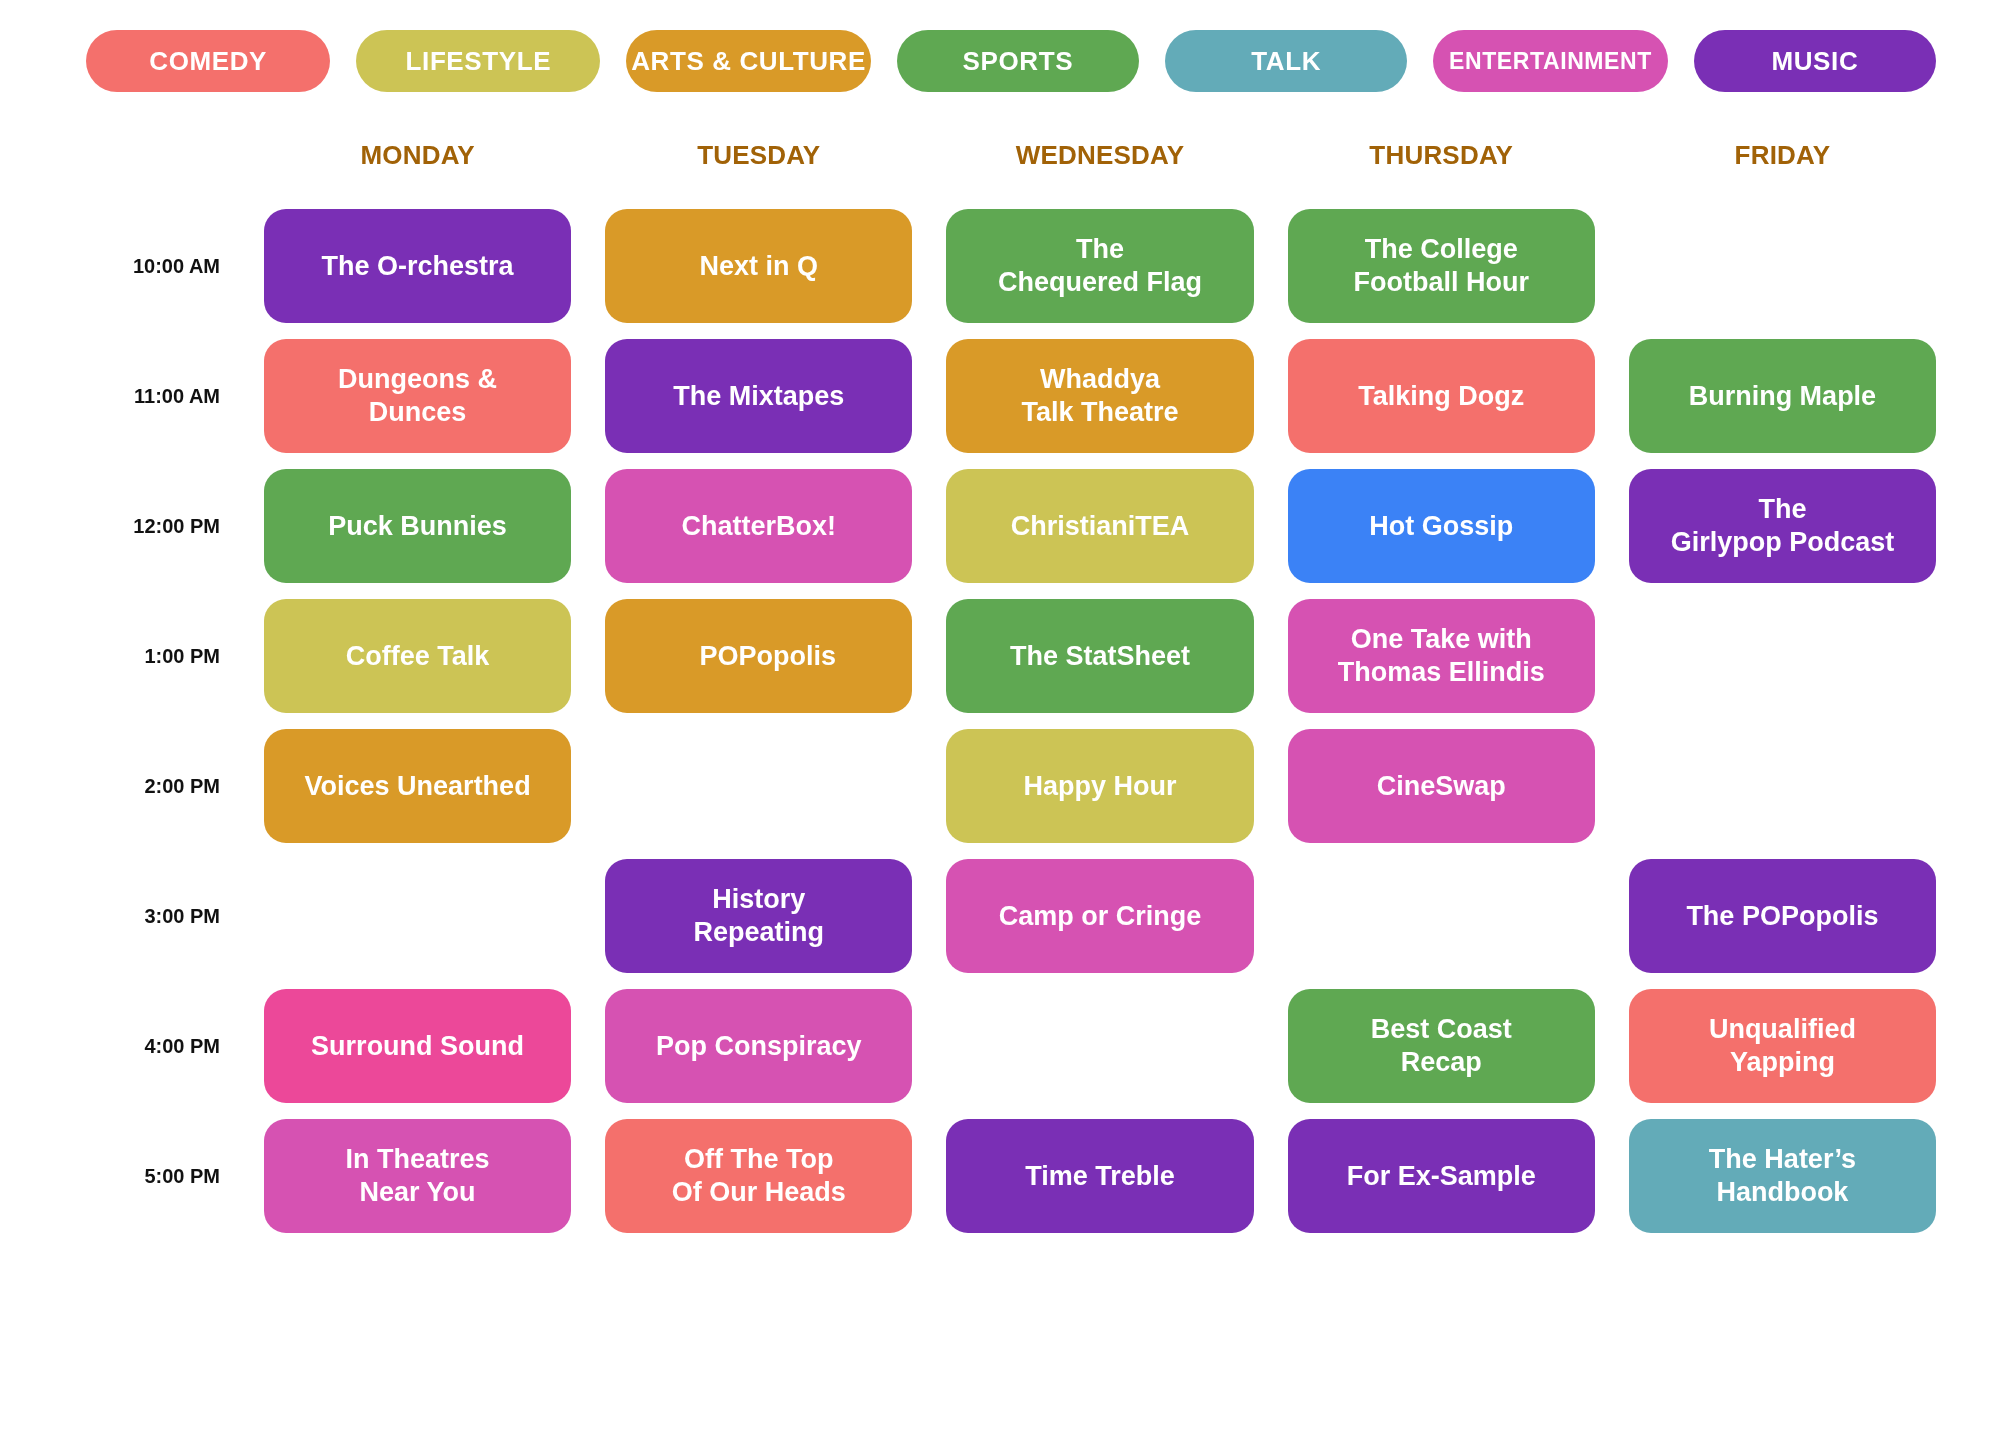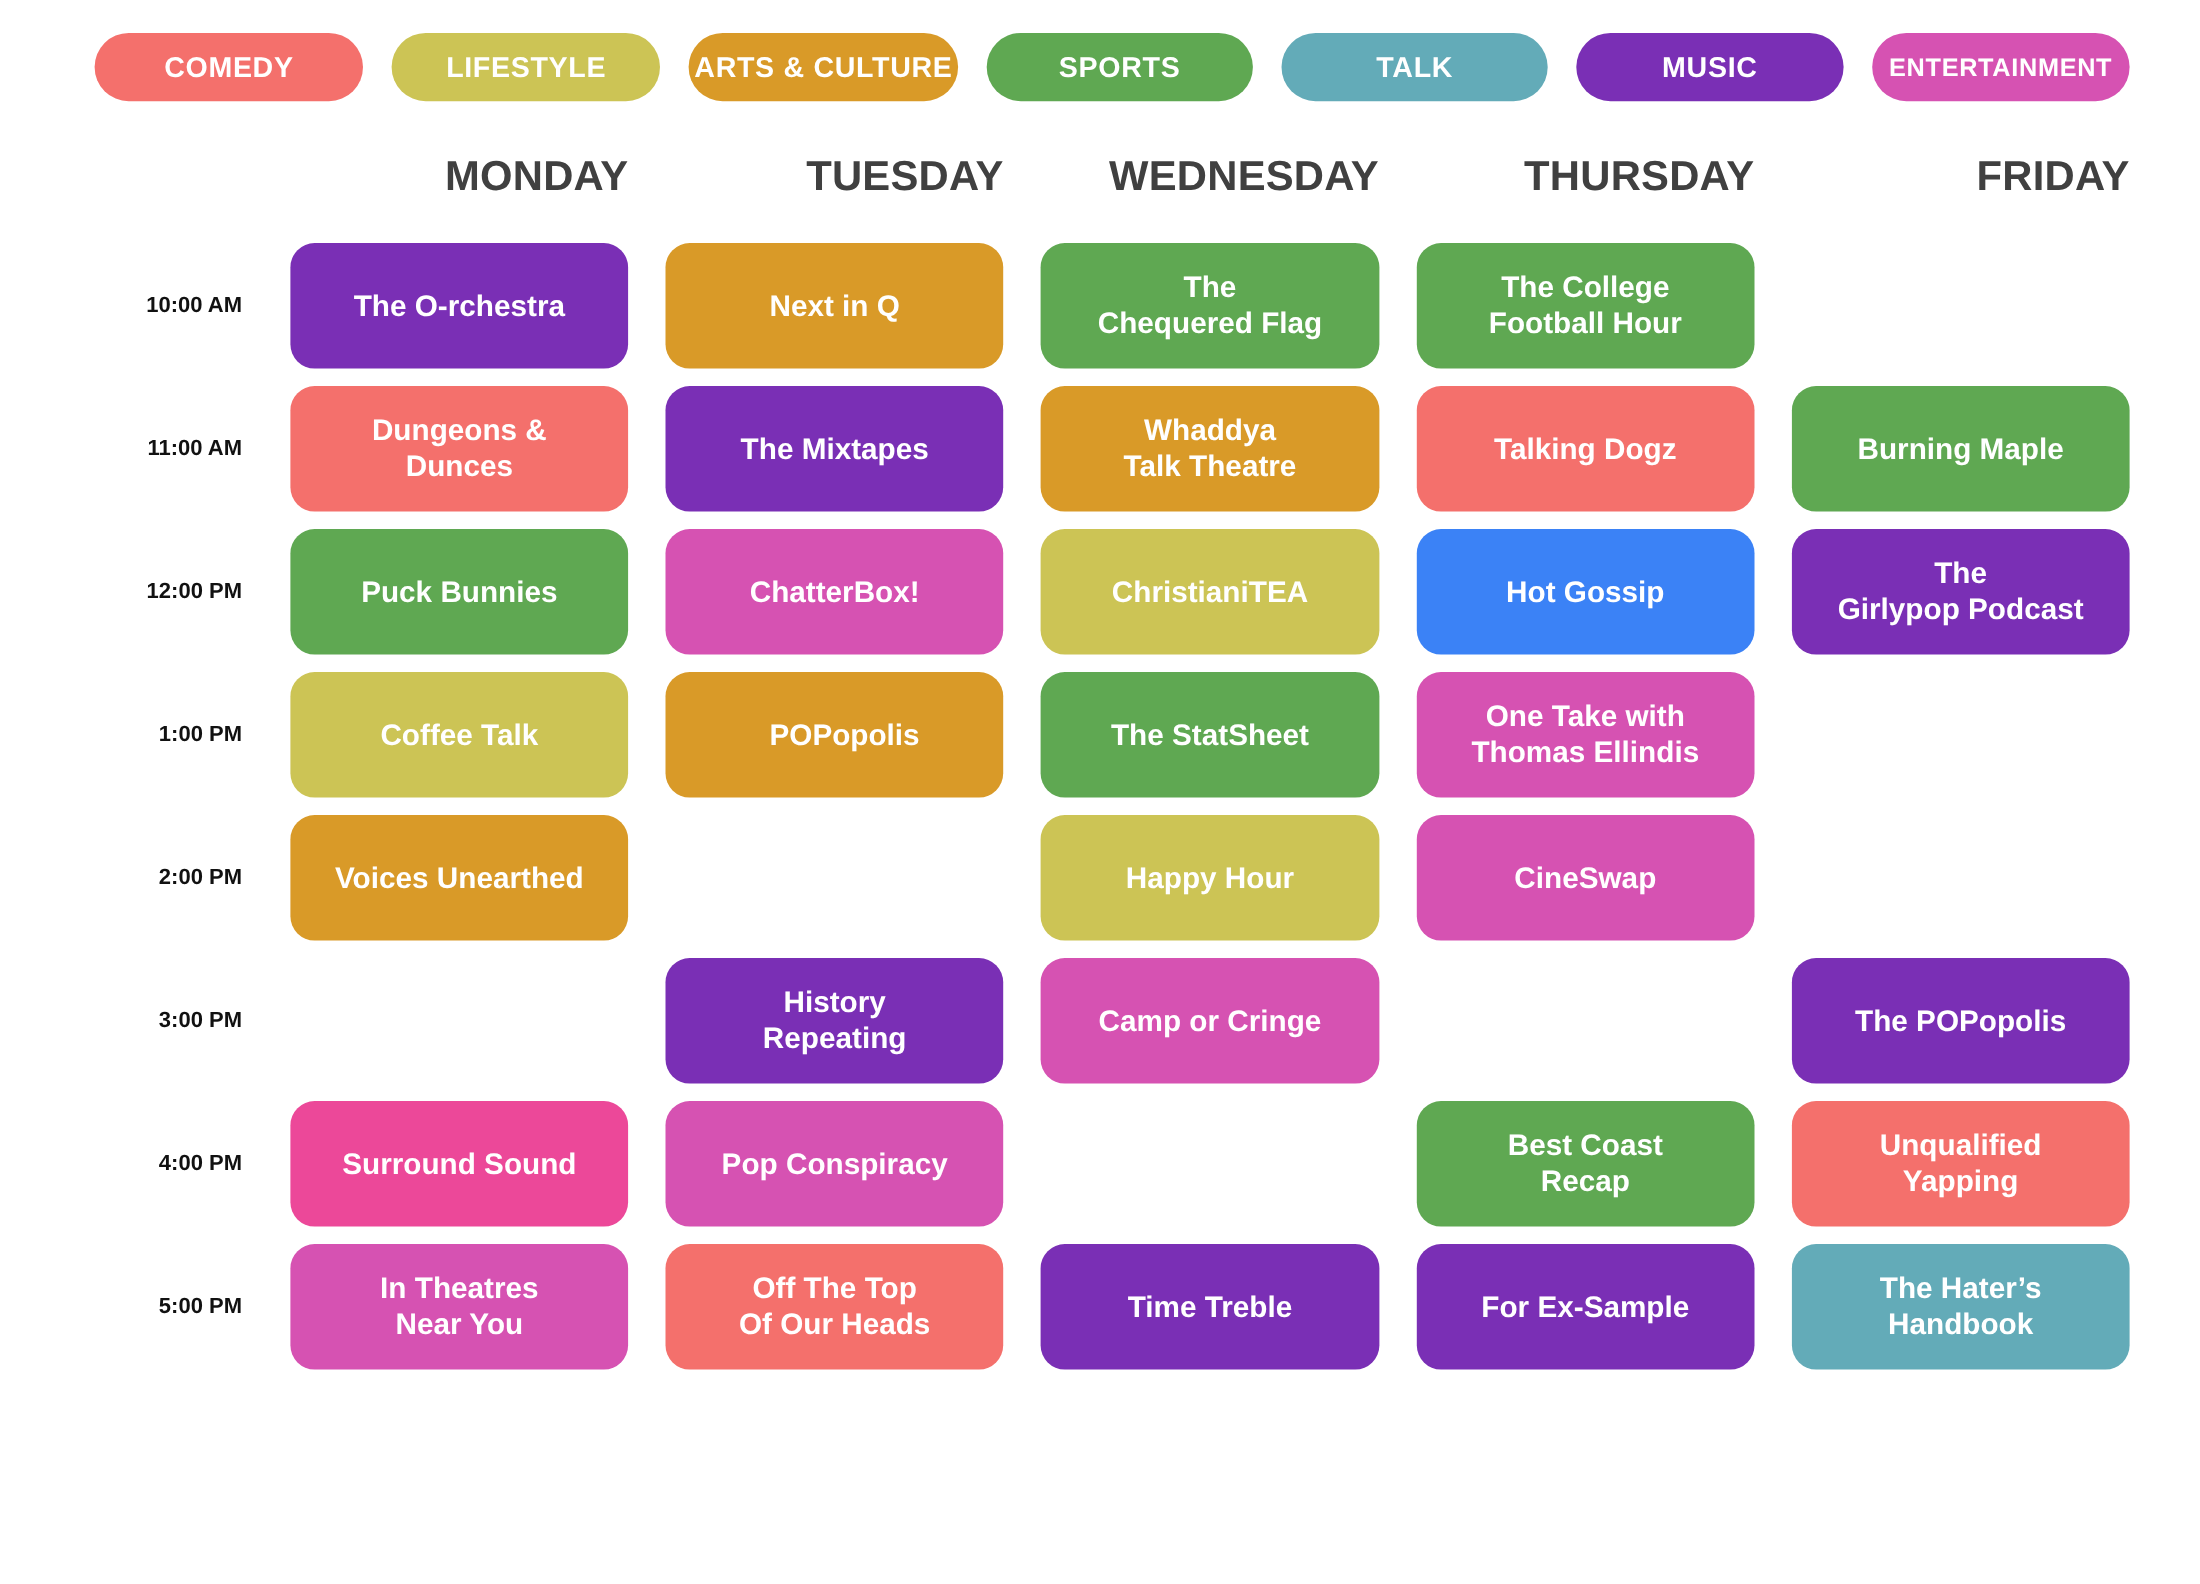--- a/index.html
+++ b/index.html
@@ -52,24 +52,24 @@
   
   .grid {
     display: grid;
     grid-template-columns: 170px repeat(5, 1fr);
     column-gap: 34px;
     row-gap: 16px;
     align-items: stretch;
   }
 
   .day-head {
-    text-align: right;
-    font-size: 38px;
+    text-align: center;
+    font-size: 26px;
     font-weight: 700;
-    color: #404040;
+    color: #a16207;
     letter-spacing: 0.2px;
     padding-bottom: 22px;
     white-space: nowrap;
   }
   .corner-blank { }
 
   .time-label {
     display: flex;
     align-items: center;
     justify-content: flex-end;
@@ -117,25 +117,25 @@
       </div>
       <div class="legend-pill w-arts" style="background: rgb(217, 154, 40);">
         <span>ARTS &amp; CULTURE</span>
       </div>
       <div class="legend-pill w-sports" style="background: rgb(95, 168, 82);">
         <span>SPORTS</span>
       </div>
       <div class="legend-pill w-talk" style="background: rgb(99, 171, 184);">
         <span>TALK</span>
       </div>
+      <div class="legend-pill w-entertainment" style="background: rgb(214, 82, 178);">
+        <span>ENTERTAINMENT</span>
+      </div>
       <div class="legend-pill w-music" style="background: rgb(122, 47, 181);">
         <span>MUSIC</span>
-      </div>
-      <div class="legend-pill w-entertainment" style="background: rgb(214, 82, 178);">
-        <span>ENTERTAINMENT</span>
       </div>
     </div>
 
   <div class="grid" id="grid">
       <div class="corner-blank"></div>
       <div class="day-head">MONDAY</div>
       <div class="day-head">TUESDAY</div>
       <div class="day-head">WEDNESDAY</div>
       <div class="day-head">THURSDAY</div>
       <div class="day-head">FRIDAY</div>

